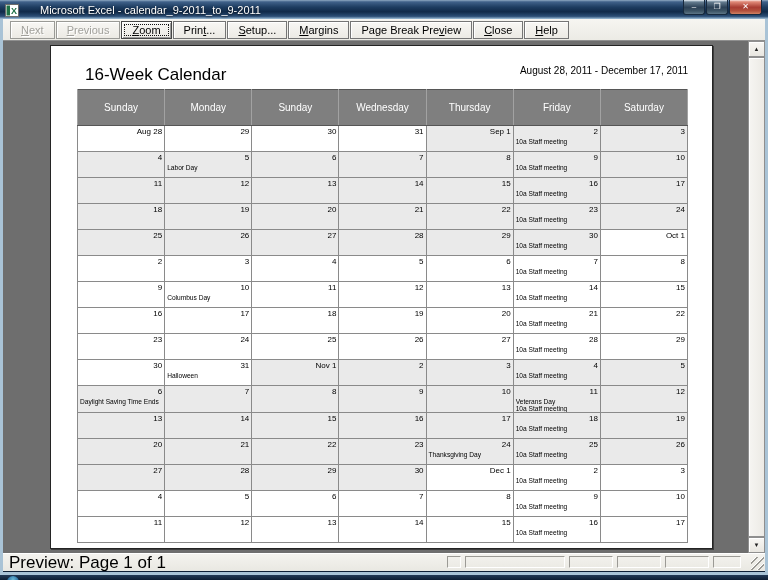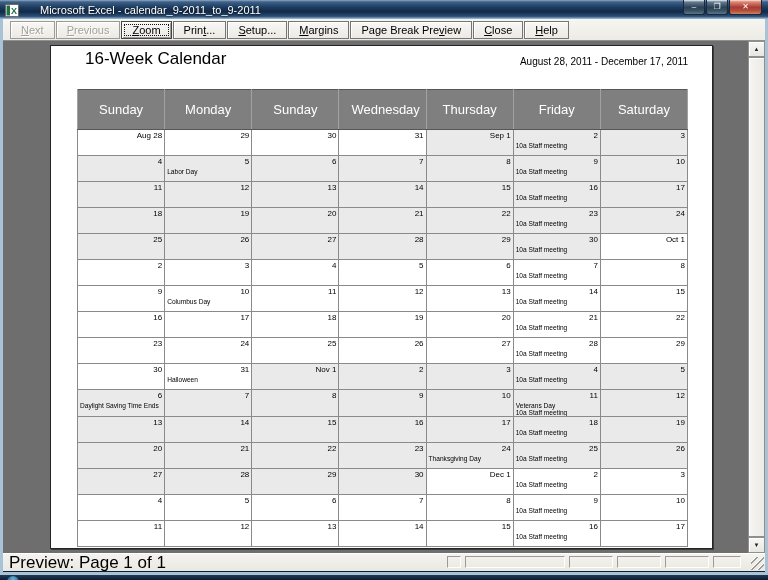--- a/index.html
+++ b/index.html
@@ -48,30 +48,30 @@
   .tb-btn.disabled { color: #a2a19c; text-shadow: 1px 1px 0 #fff; border-color: #9a9a96; }
   .tb-btn.focused { border-color: #464646; outline: 1px dotted #111; outline-offset: -4px;
     box-shadow: inset 1px 1px 0 #fff, inset 0 0 0 1px #9b9b9b; }
 
   
   .preview { position: relative; height: 512px; background: #6e6e6e; overflow: hidden; }
   .page {
     position: absolute; left: 47px; top: 4px; width: 663px; height: 504px;
     background: #fff; border: 1px solid #242424; box-shadow: 1px 1px 0 #3d3d3d;
   }
-  .page-header { position: absolute; left: 34px; right: 24px; top: 3px; display: flex; justify-content: space-between; align-items: flex-end; }
+  .page-header { position: absolute; left: 34px; right: 24px; top: 19px; display: flex; justify-content: space-between; align-items: flex-start; }
   .cal-title { font-size: 17px; color: #000; }
   .date-range { font-size: 10px; color: #000; padding-bottom: 2px; margin-left: 7px; }
 
   .calendar {
     position: absolute; left: 26px; top: 43px; width: 611px;
     border-collapse: collapse; table-layout: fixed; border: 1px solid #565656;
   }
   .calendar th {
-    background: var(--header-bg, #7f7f7f); color: #fff; font-weight: normal; font-size: 13px;
+    background: var(--header-bg, #7f7f7f); color: #fff; font-weight: normal; font-size: 10px;
     height: 22px; padding: 12px; border-left: 1px solid #a2a2a2; border-right: 1px solid #a2a2a2;
     border-bottom: 1px solid #565656; text-align: center;
   }
   .calendar td {
     border: 1px solid #8a8a8a; height: 26px; vertical-align: top; padding: 0; background: #fff; overflow: hidden;
   }
   .calendar td.shaded { background: var(--shaded-bg, #eaeaea); }
   .d { text-align: right; font-size: 8px; line-height: 9px; padding: 1px 2px 0 0; color: #000; margin-bottom: 2px; }
   .ev { text-align: left; font-size: 6.6px; line-height: 7px; padding-left: 2px; color: #000; white-space: nowrap; }
 

